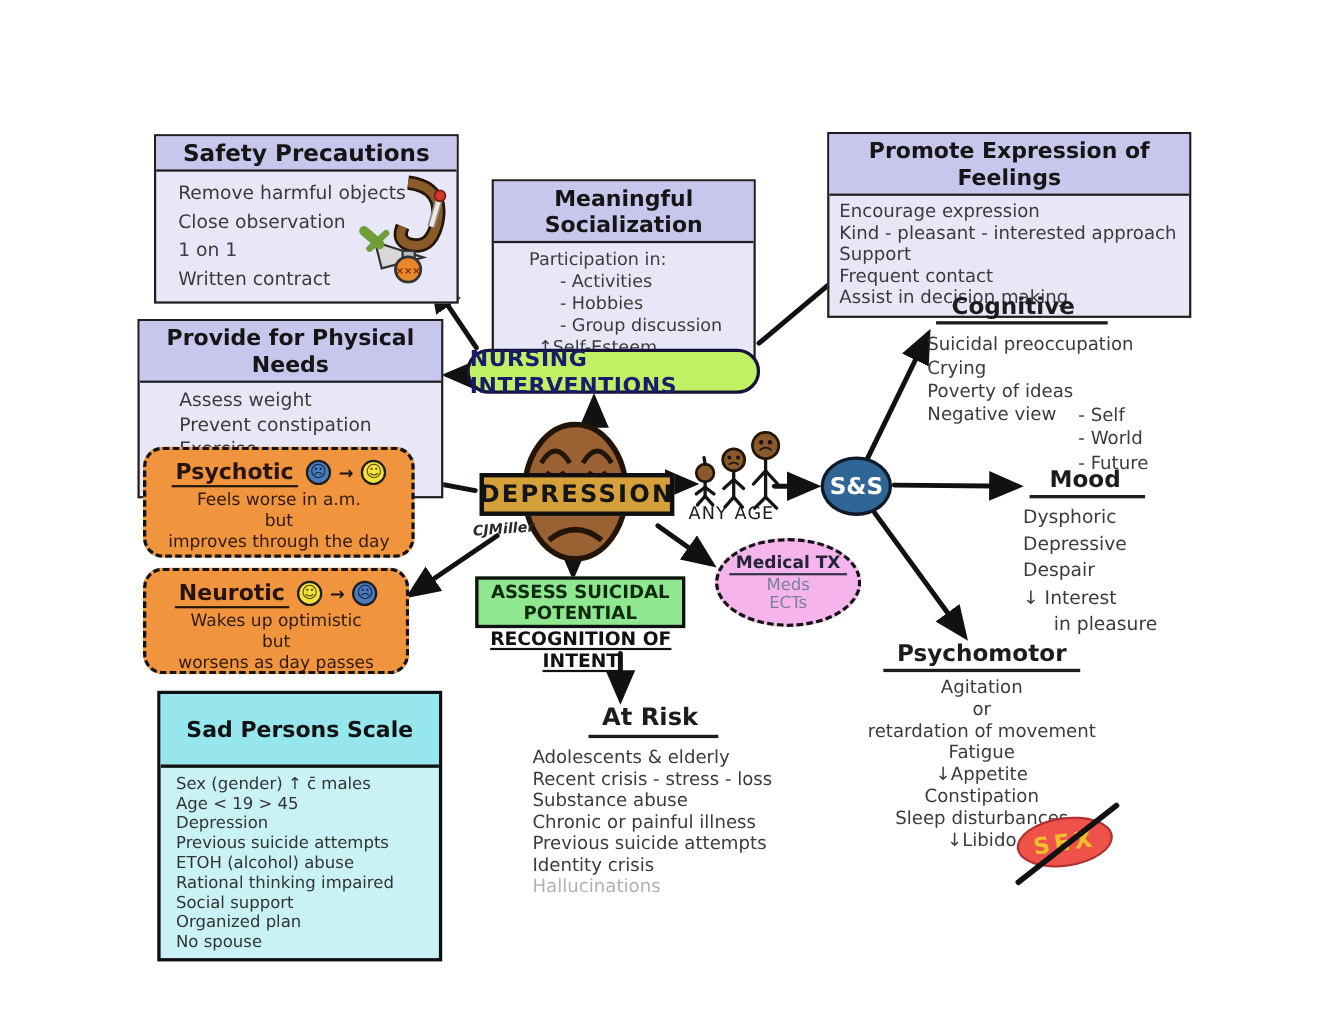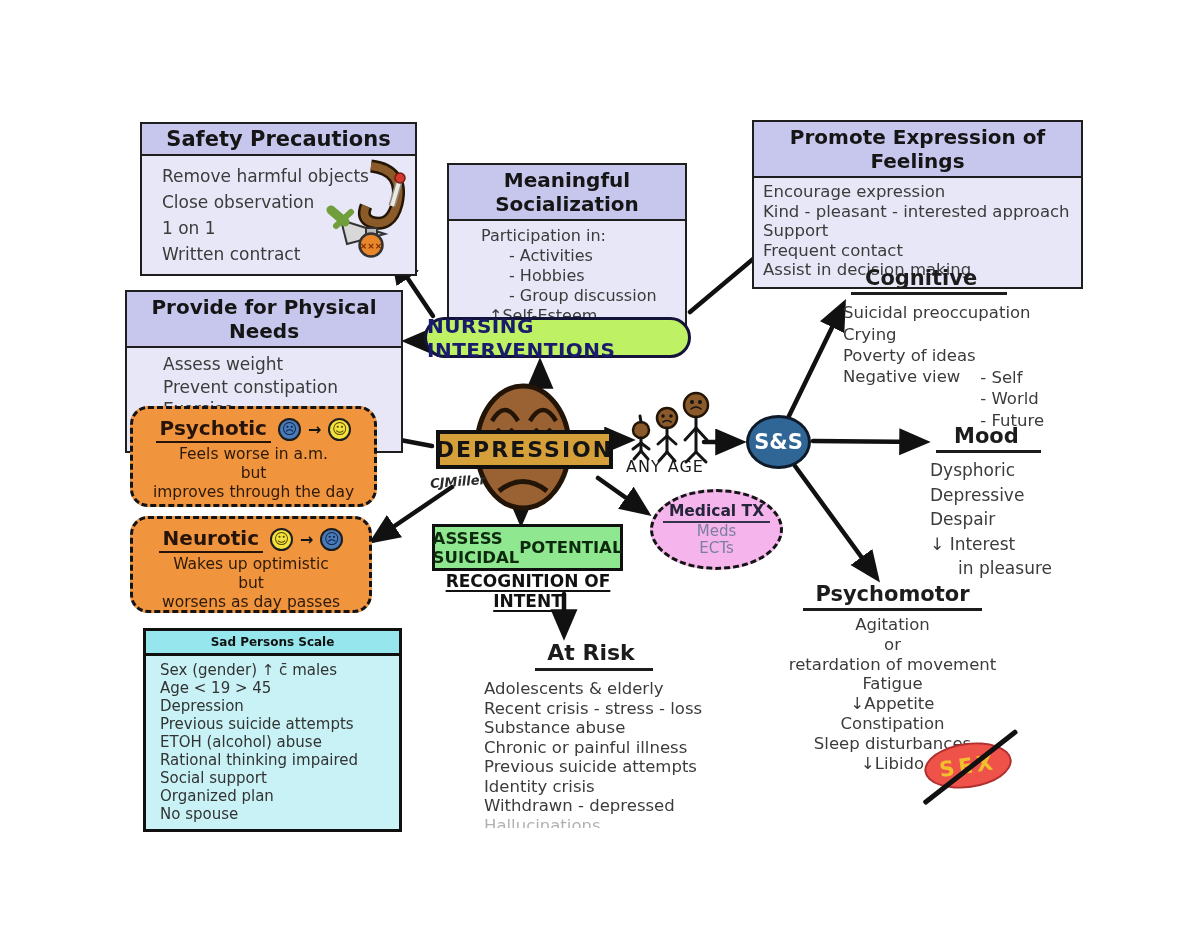--- a/index.html
+++ b/index.html
@@ -52,26 +52,26 @@
     border:2px solid #1d1d1d;font-size:15px;line-height:1;box-sizing:border-box;}
   .face.sad{background:#4a7ab8;color:#0e2344;}
   .face.happy{background:#f3e13d;color:#5a4a00;}
   .arrow-glyph{font-weight:700;font-size:16px;color:#141414;}
   .obox .lines{margin-top:2px;font-size:15.5px;line-height:19px;color:#2c1a08;font-weight:500;}
 
   
   #sadpersons{position:absolute;left:143px;top:628px;width:259px;z-index:2;background:#c8f2f5;
     border:3px solid #101010;box-sizing:border-box;}
   #sadpersons .hdr{background:#96e7ed;border-bottom:3px solid #101010;text-align:center;
-    font-weight:700;font-size:12px;padding:4px;color:#111;}
+    font-weight:700;font-size:20px;padding:20px;color:#111;}
   #sadpersons .body{padding:5px 4px 6px 14px;font-size:15px;line-height:18px;color:#333;}
 
   
   #assess{position:absolute;left:432px;top:524px;width:191px;height:47px;z-index:2;background:#8fe88f;
-    border:3px solid #101010;box-sizing:border-box;display:flex;align-items:center;
+    border:3px solid #101010;box-sizing:border-box;display:flex;flex-direction:column;align-items:center;
     justify-content:center;font-weight:700;font-size:16.5px;line-height:19px;color:#0e2a0e;}
   #recognition{position:absolute;left:418px;top:571px;width:220px;z-index:2;text-align:center;
     font-weight:700;font-size:17px;color:#111;text-decoration:underline;
     text-decoration-thickness:2px;text-underline-offset:3px;}
 
   
   #medical{position:absolute;left:650px;top:489px;width:133px;height:81px;z-index:2;background:#f6b4ec;
     border:3px dashed #141414;border-radius:50%;box-sizing:border-box;display:flex;flex-direction:column;
     align-items:center;justify-content:center;}
   #medical .mt{font-weight:700;font-size:15.5px;color:#25253a;border-bottom:2px solid #33334a;
@@ -343,21 +343,20 @@
 
   <div class="sect" id="atrisk">
     <div class="sect-title">At Risk</div>
     <div class="items">
         <div class="li">Adolescents &amp; elderly</div>
         <div class="li">Recent crisis - stress - loss</div>
         <div class="li">Substance abuse</div>
         <div class="li">Chronic or painful illness</div>
         <div class="li">Previous suicide attempts</div>
         <div class="li">Identity crisis</div>
-        <div class="li">Withdrawn - depressed</div>
         <div class="li">Hallucinations</div>
       </div>
   </div>
 
   <div id="sex">
     <span>SEX</span>
     <div class="slash"></div>
   </div>
 
 </div>

